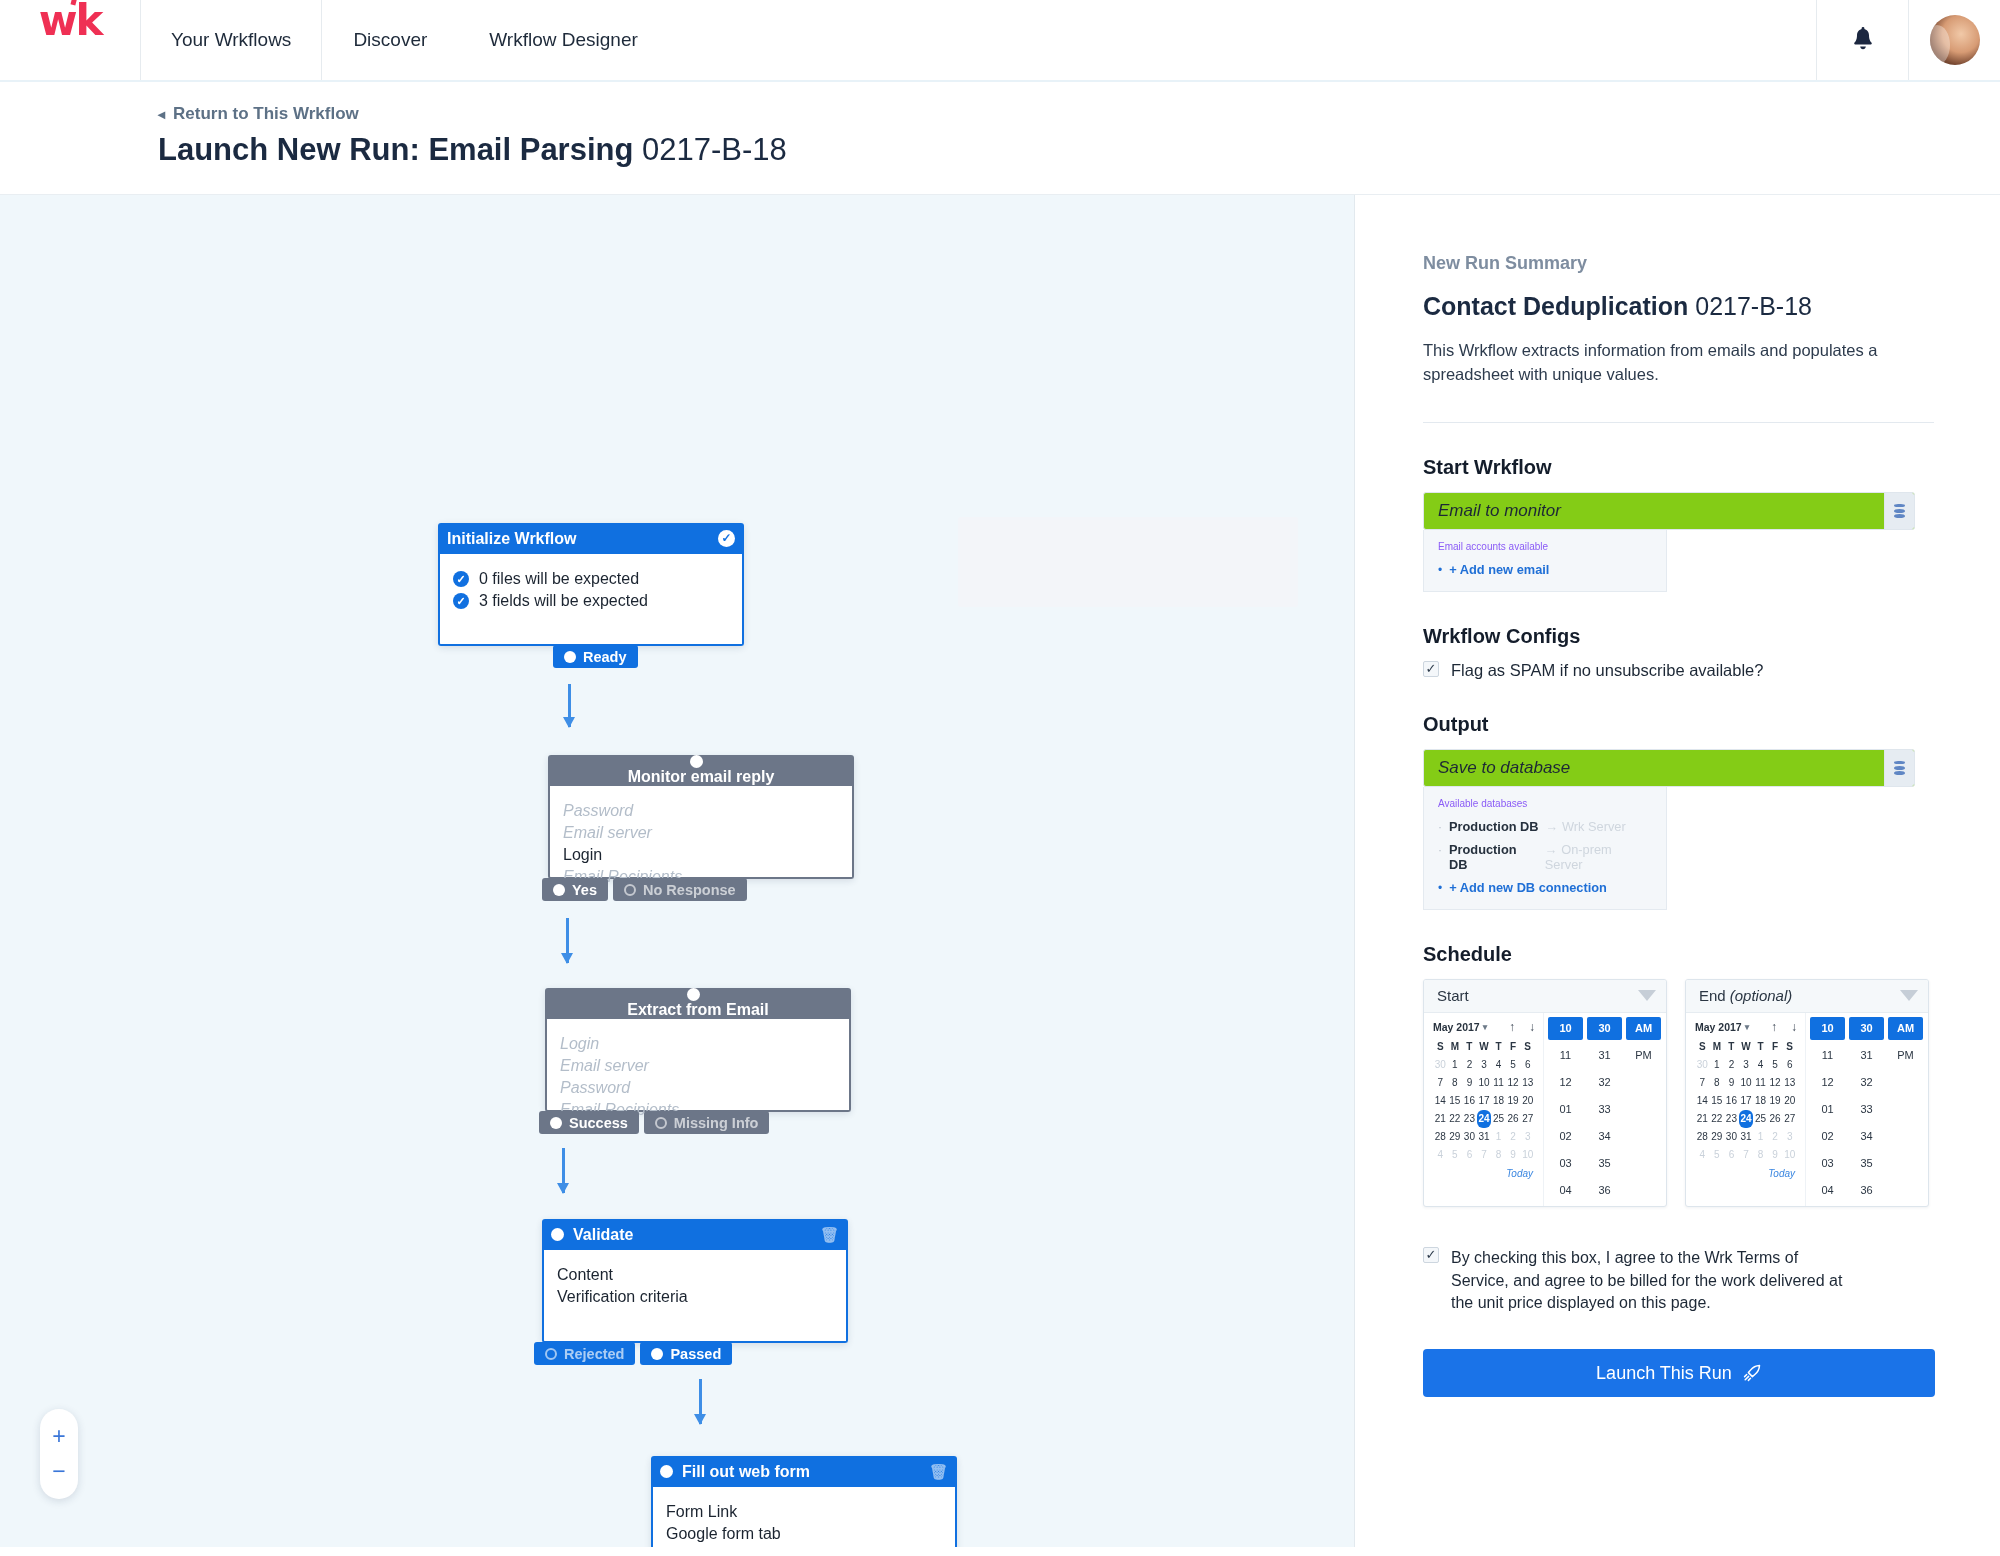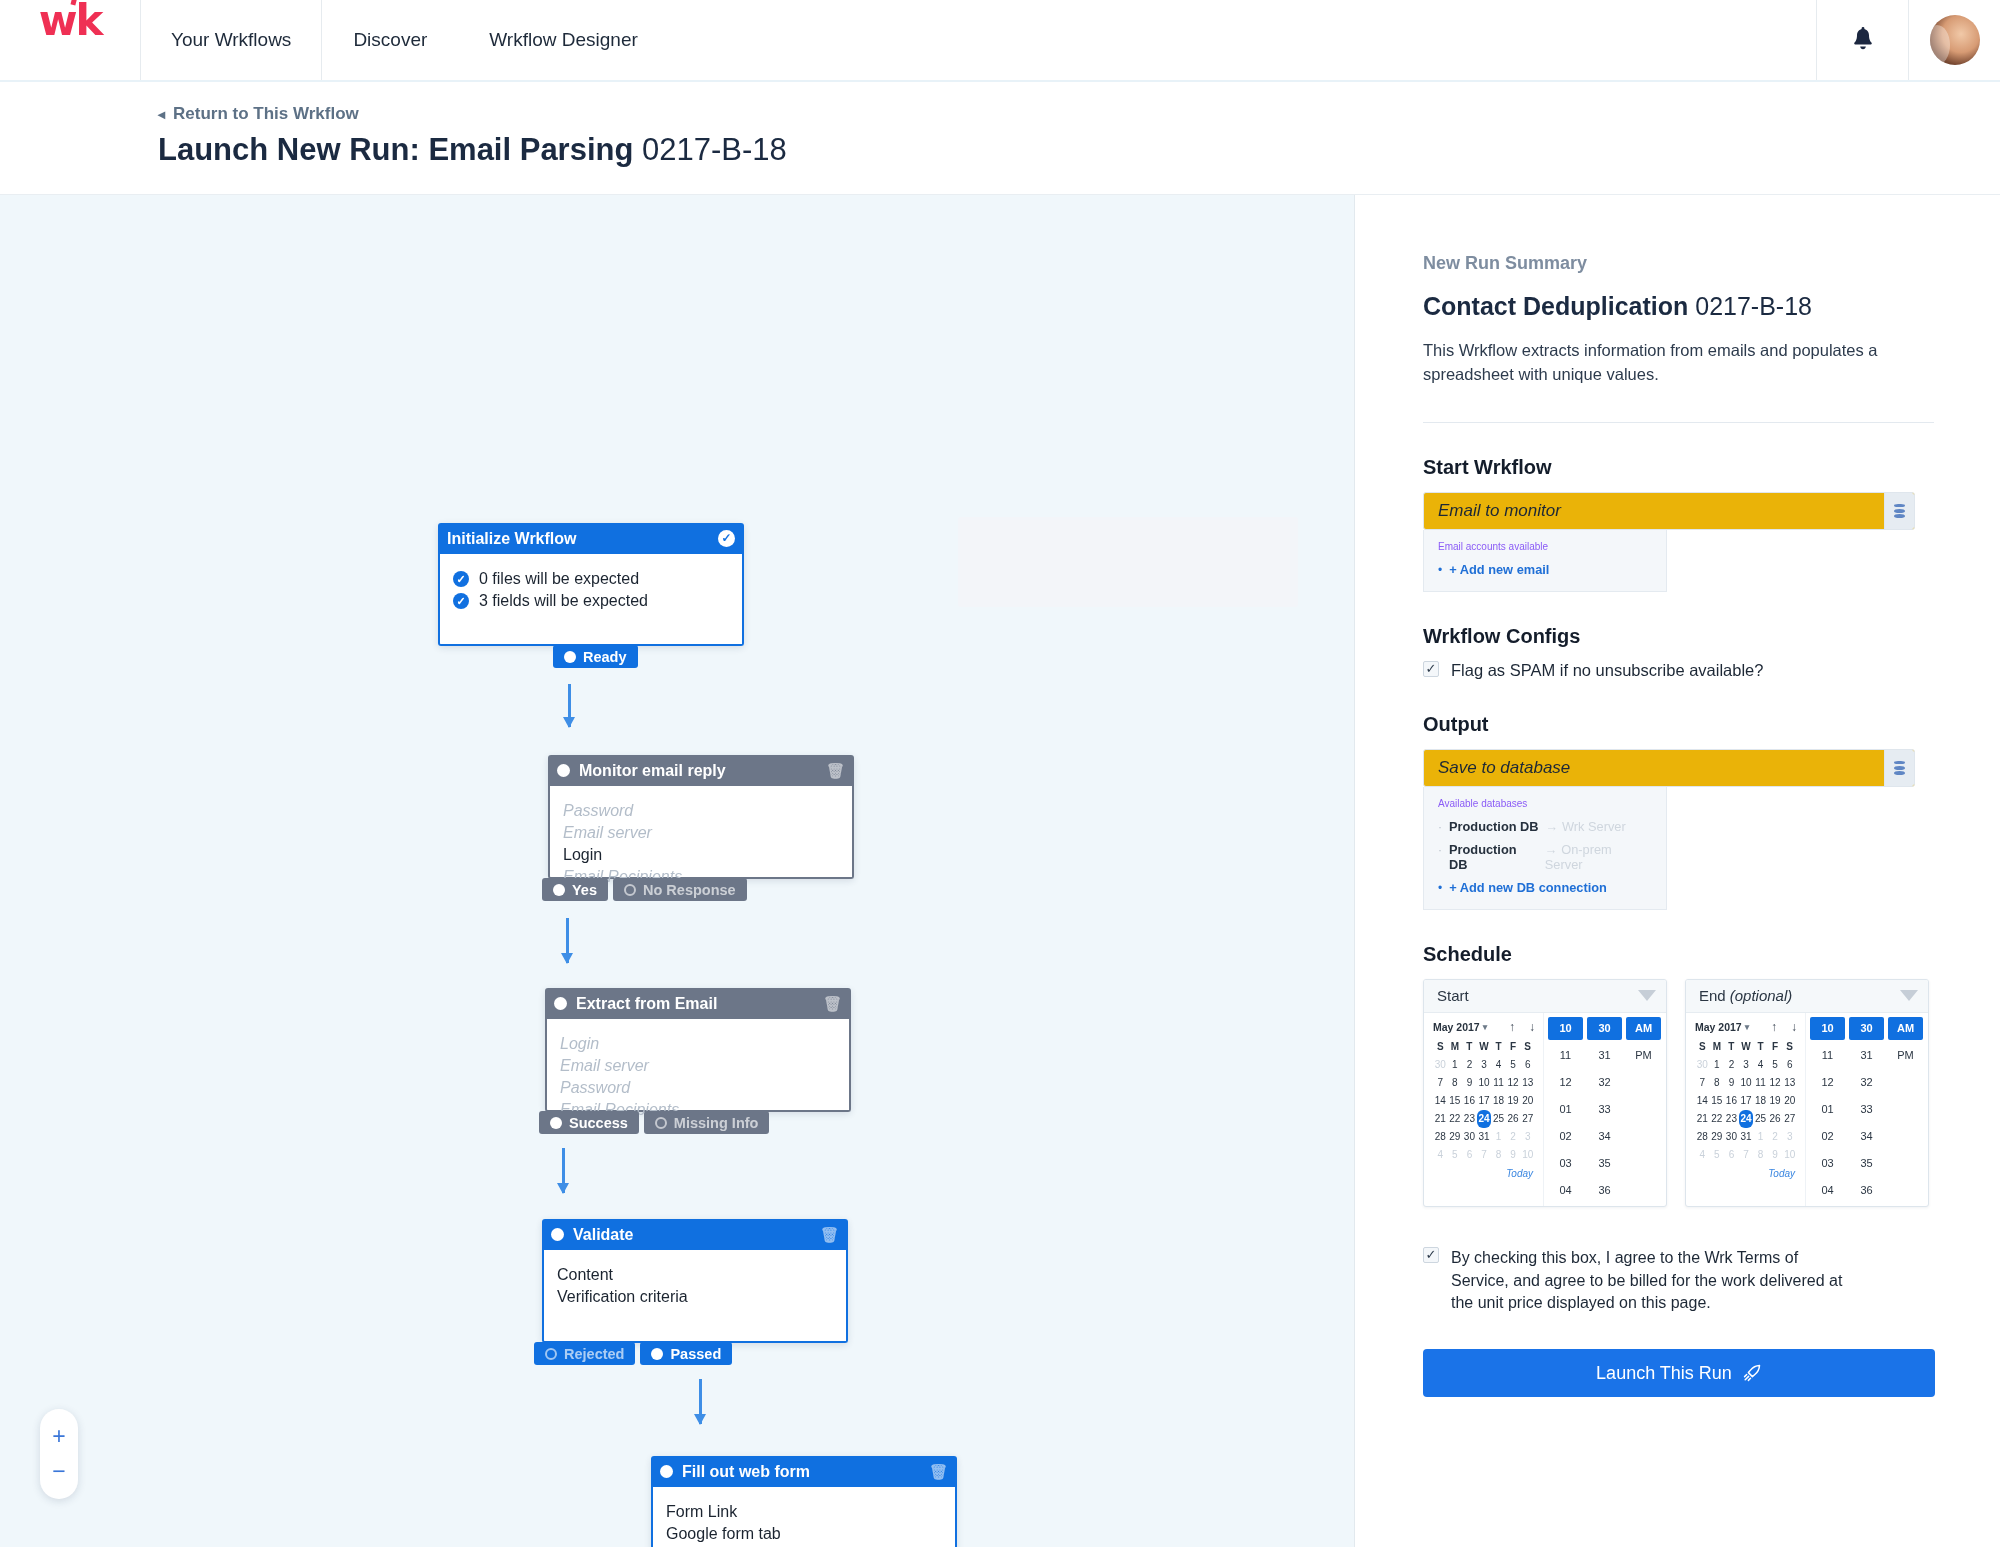--- a/index.html
+++ b/index.html
@@ -113,21 +113,21 @@
     border-radius: 4px;
     box-shadow: 0 2px 7px rgba(30,50,80,.13);
   }
   .node .nhead {
     display: flex; align-items: center;
     height: 31px; padding: 0 9px;
     font-size: 16px; font-weight: bold; color: #fff;
     border-radius: 3px 3px 0 0;
   }
   .node.blue .nhead { background: #1070e0; }
-  .node.grey .nhead { background: #6c7688; }
+  .node.grey .nhead { background: #6c7688; flex-direction: column; }
   .node .nhead .dot {
     width: 13px; height: 13px; border-radius: 50%;
     background: #fff; margin-right: 9px; flex: 0 0 auto;
   }
   .node .nhead .title { flex: 1 1 auto; }
   .node .nhead .trash {
     opacity: .55; font-size: 15px; margin-left: 6px;
   }
   .node .nhead .check {
     width: 17px; height: 17px; border-radius: 50%;
@@ -216,21 +216,21 @@
   .run-desc { font-size: 16.5px; color: #2d3b4d; line-height: 1.45; max-width: 470px; }
   .hr { height: 1px; background: #e3e9ef; margin: 35px 0 0 0; }
 
   .sect-title {
     font-size: 20px; font-weight: bold; color: #141d2b;
     margin: 33px 0 13px 0;
   }
   .selectbox {
     display: flex; width: 492px; height: 38px;
     border: 1px solid #dfe6ed; border-radius: 3px;
-    background: #eab308; overflow: hidden;
+    background: #84cc16; overflow: hidden;
   }
   .selectbox .val {
     flex: 1 1 auto; display: flex; align-items: center;
     padding-left: 14px;
     font-size: 17px; color: #1d2836; font-style: italic;
   }
   .selectbox .btn {
     width: 30px; background: #e6ecf2;
     display: flex; align-items: center; justify-content: center;
     border-left: 1px solid #dfe6ed;

